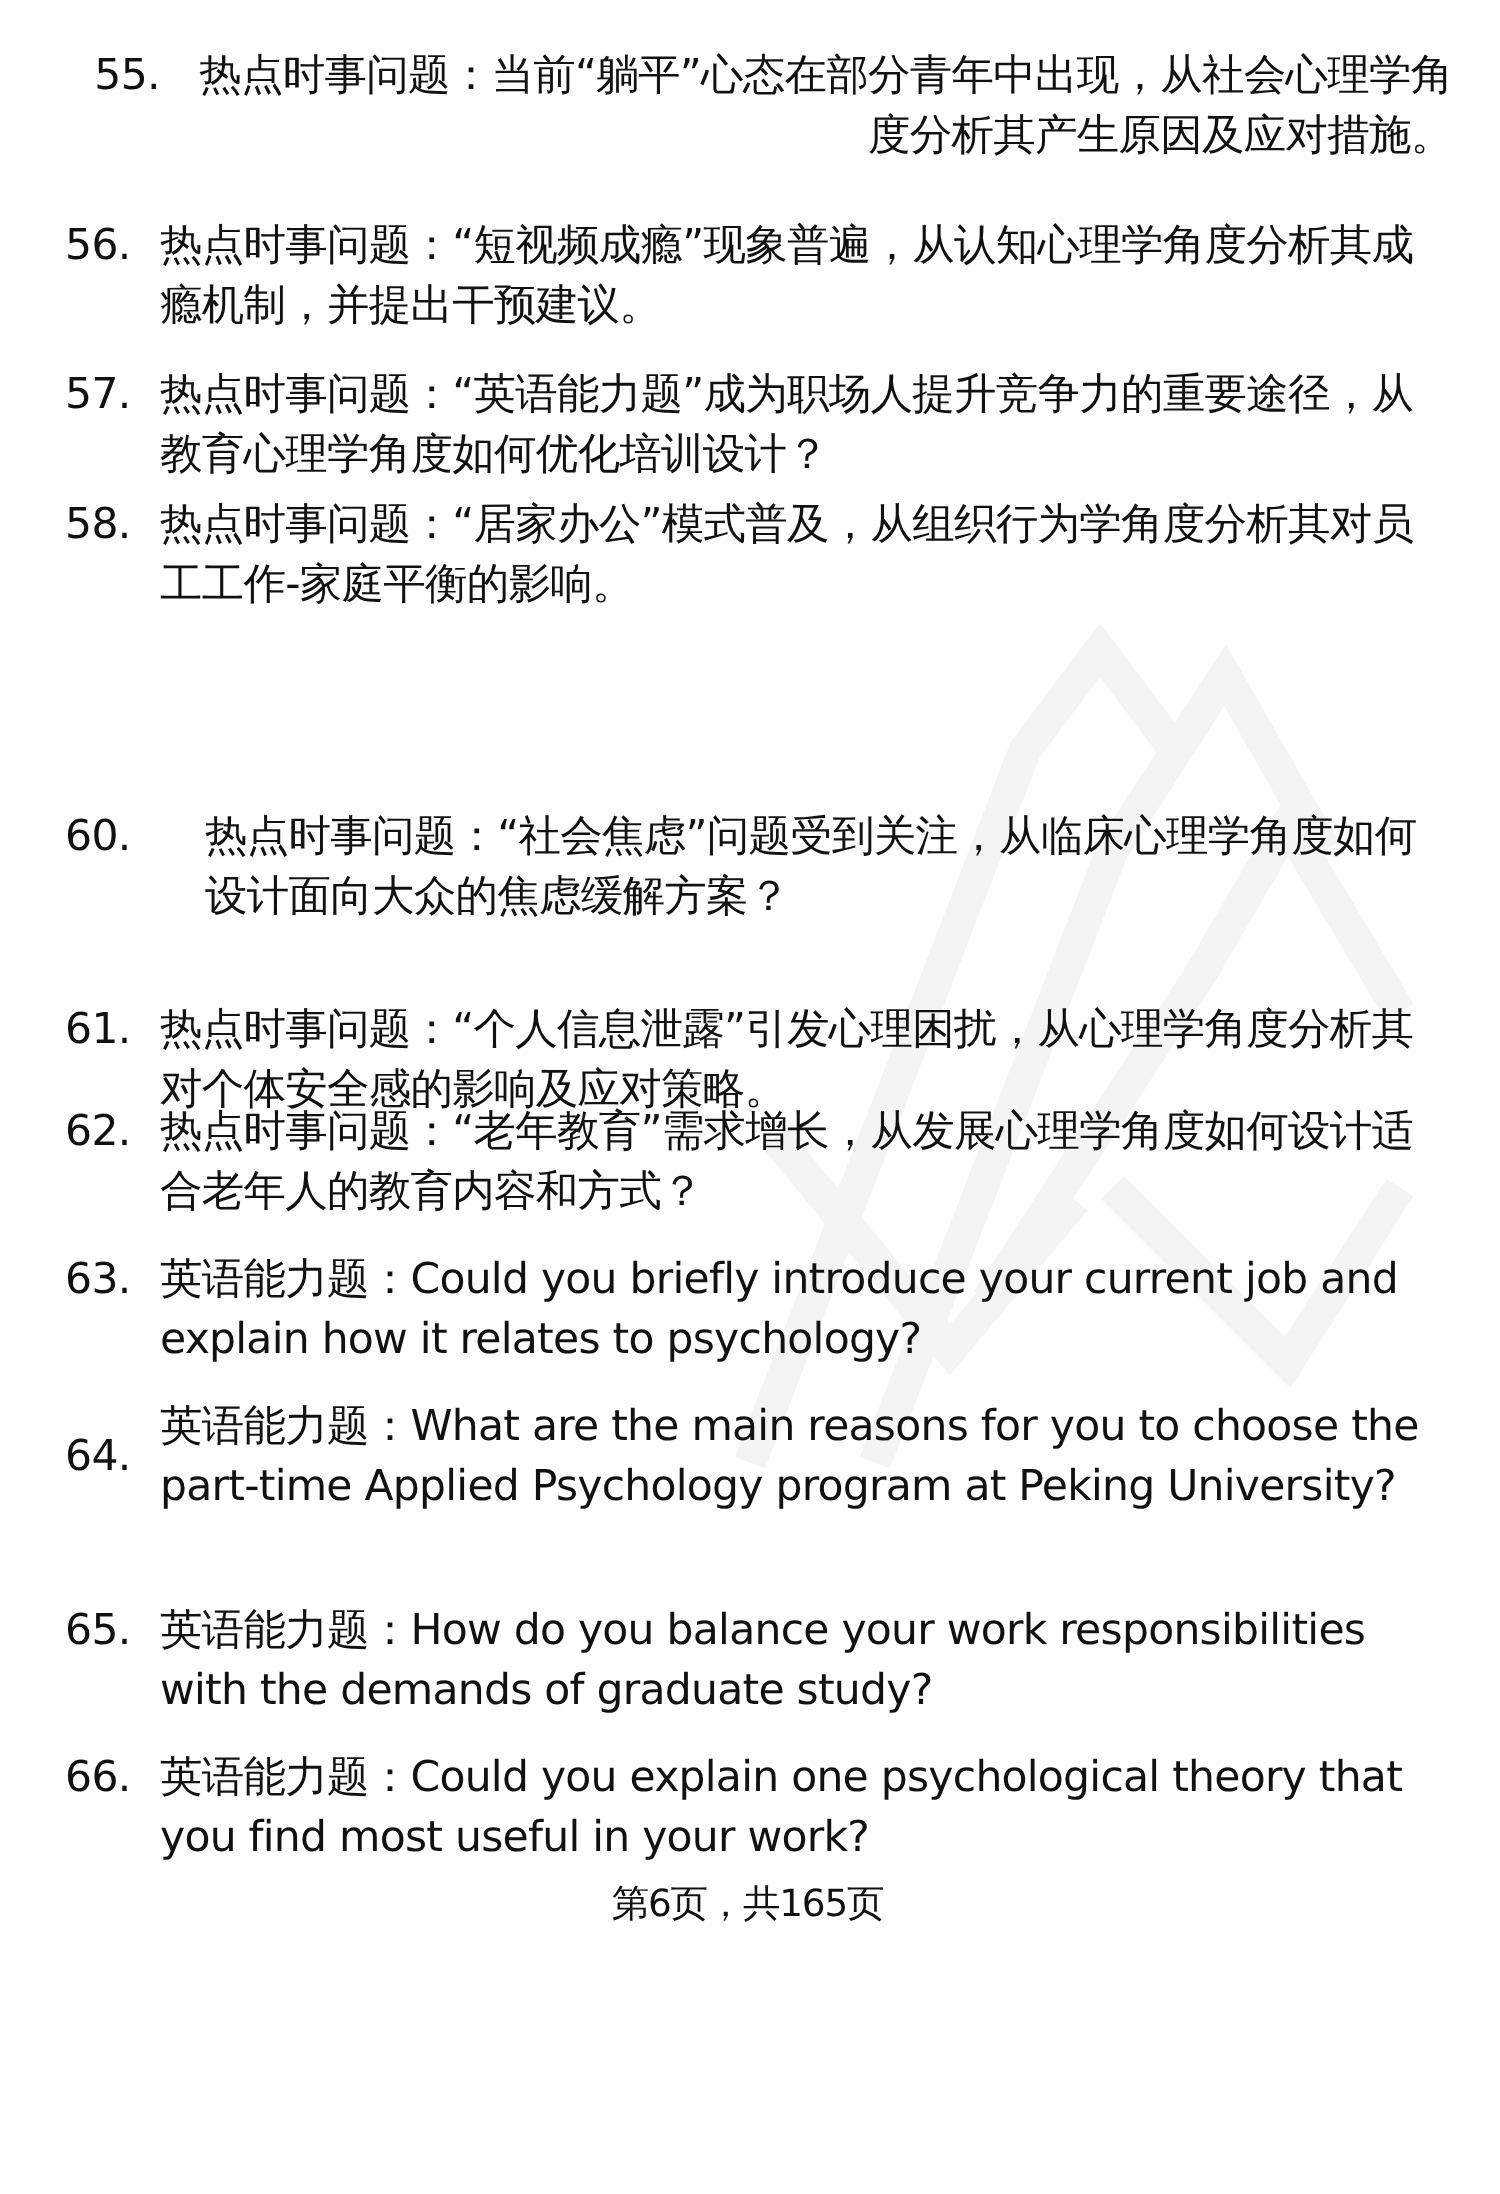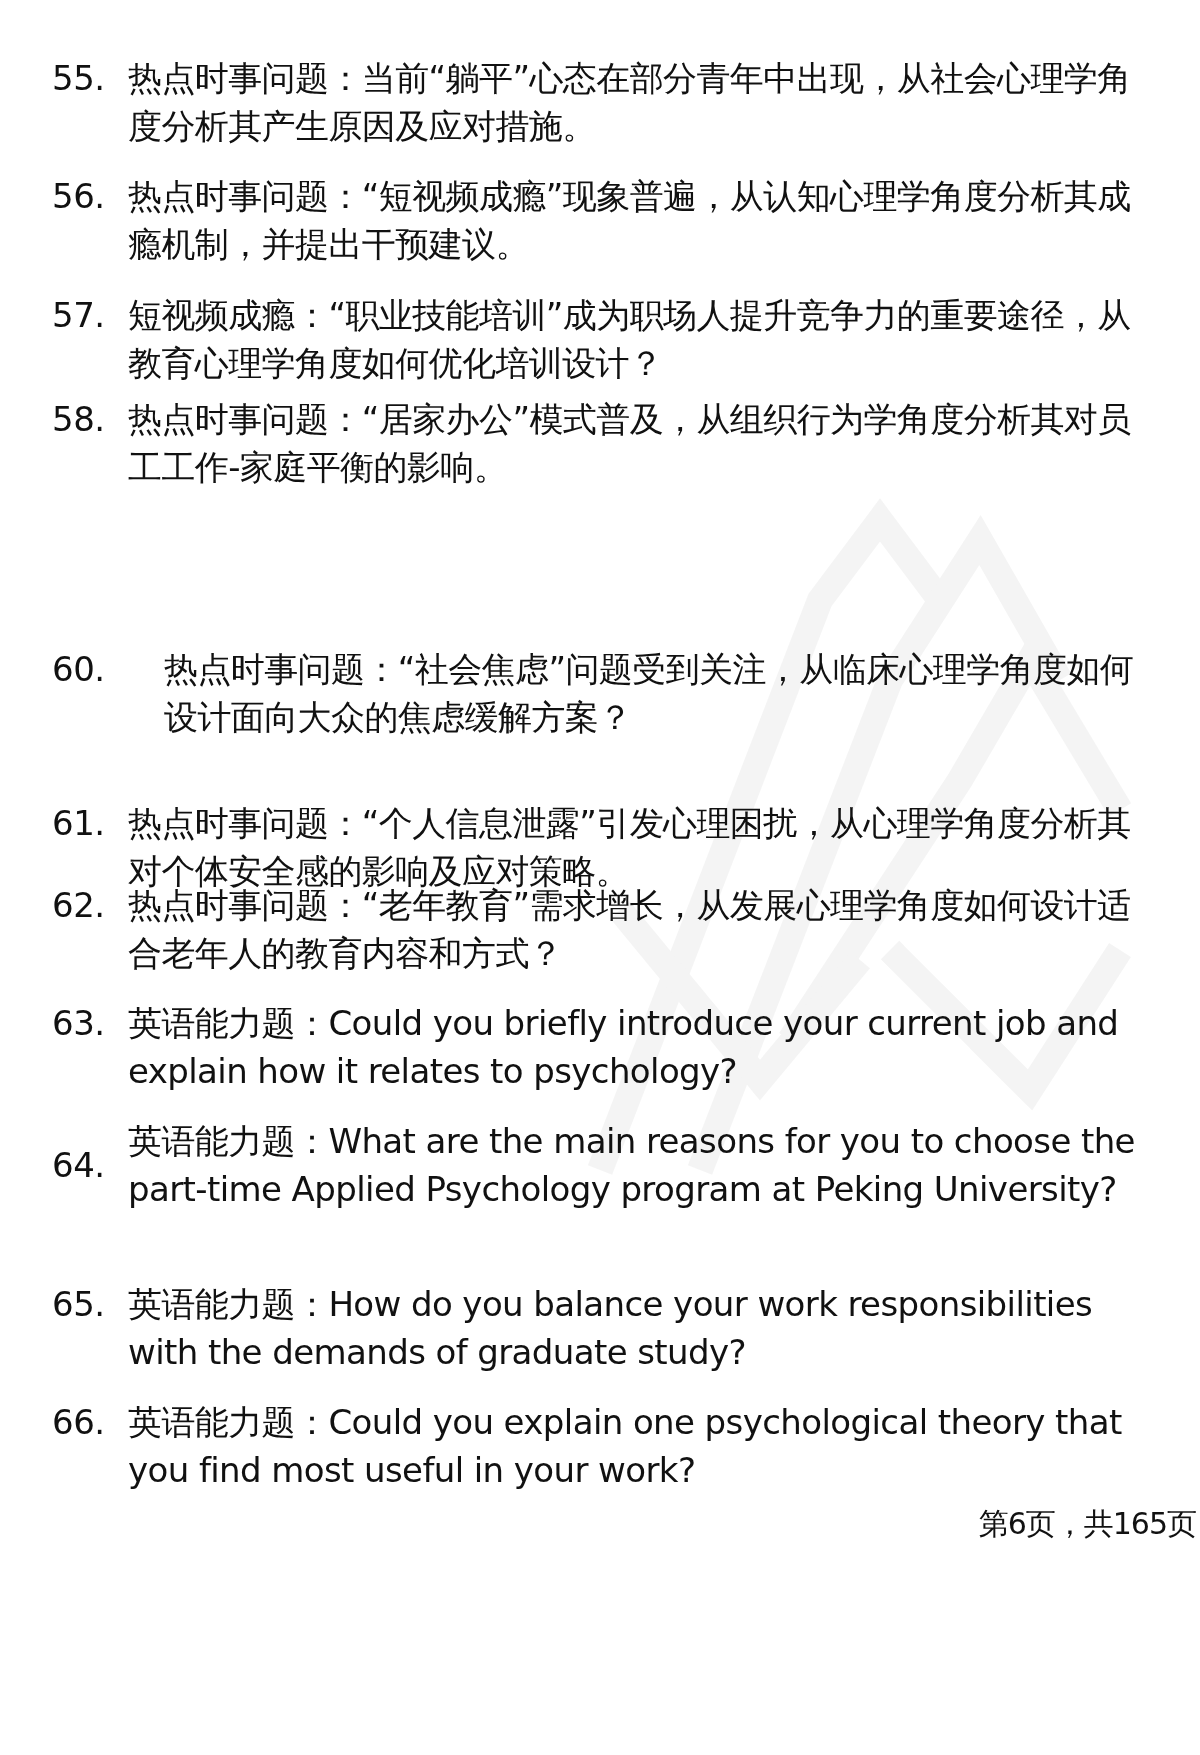--- a/index.html
+++ b/index.html
@@ -50,54 +50,54 @@
       font-size: 34px;
       line-height: 48px;
       letter-spacing: -0.6px;
       word-break: normal;
     }
     .footer {
       position: absolute;
       left: 0;
       width: 1196px;
       top: 1502px;
-      text-align: right;
+      text-align: center;
       font-size: 30px;
       line-height: 44px;
       letter-spacing: -1px;
     }
   </style>
 </head>
 <body>
 
 <svg class="watermark" viewBox="0 0 620 700" xmlns="http://www.w3.org/2000/svg">
   <g fill="none" stroke="#ececec" stroke-width="26" stroke-linejoin="miter">
     <polyline points="40,690 260,120 320,40 380,120"></polyline>
     <polyline points="140,690 330,200 420,60 500,200"></polyline>
     <polyline points="230,560 400,300 470,180 560,330"></polyline>
     <polyline points="60,430 200,600 300,480"></polyline>
     <polyline points="330,470 470,610 560,470"></polyline>
   </g>
 </svg>
 
 <div class="page">
 
-  <div class="item" style="top:54px;">
+  <div class="item" style="top:36px;text-align:right;">
     <span class="num">55.</span>
     <span class="text">热点时事问题：当前“躺平”心态在部分青年中出现，从社会心理学角度分析其产生原因及应对措施。</span>
   </div>
 
   <div class="item" style="top:172px;">
     <span class="num">56.</span>
     <span class="text">热点时事问题：“短视频成瘾”现象普遍，从认知心理学角度分析其成瘾机制，并提出干预建议。</span>
   </div>
 
   <div class="item" style="top:291px;">
     <span class="num">57.</span>
-    <span class="text">短视频成瘾：“职业技能培训”成为职场人提升竞争力的重要途径，从教育心理学角度如何优化培训设计？</span>
+    <span class="text">热点时事问题：“英语能力题”成为职场人提升竞争力的重要途径，从教育心理学角度如何优化培训设计？</span>
   </div>
 
   <div class="item" style="top:395px;">
     <span class="num">58.</span>
     <span class="text">热点时事问题：“居家办公”模式普及，从组织行为学角度分析其对员工工作-家庭平衡的影响。</span>
   </div>
 
 
   <div class="item" style="top:645px;gap:36px;">
     <span class="num">60.</span>

